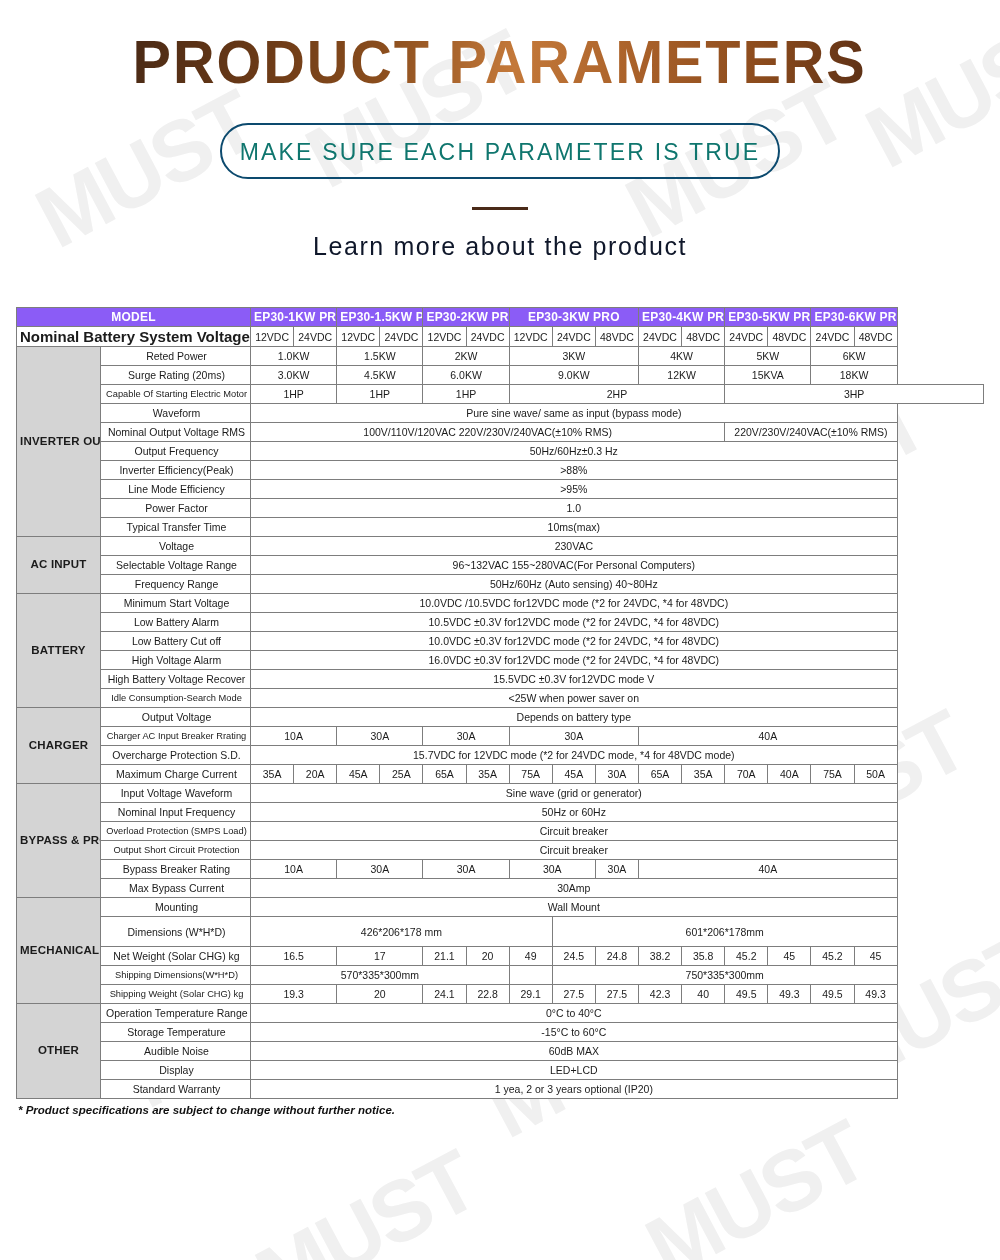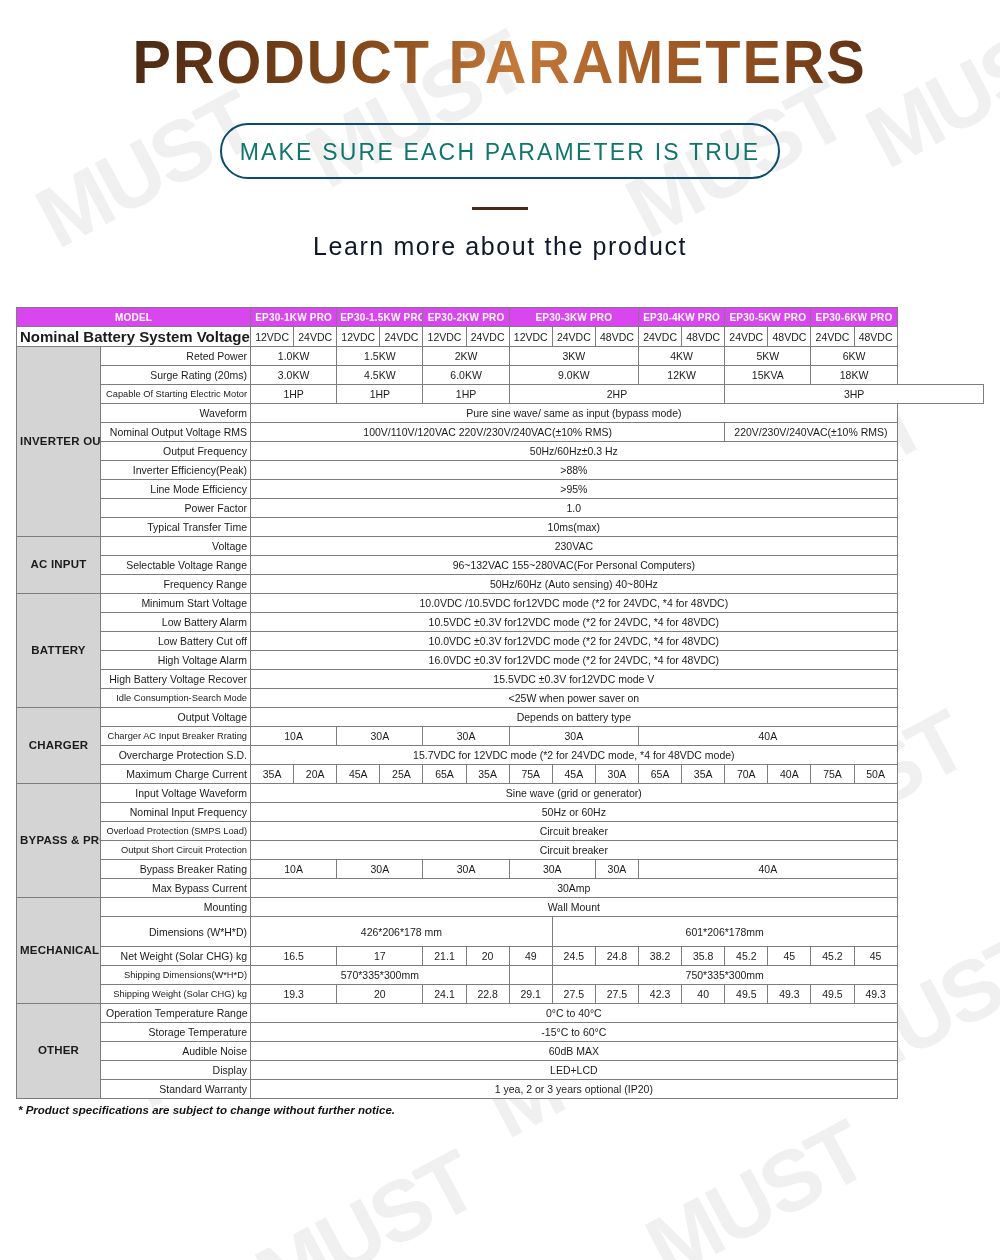--- a/index.html
+++ b/index.html
@@ -41,23 +41,23 @@
   .table-wrap { position:relative; z-index:2; margin:46px 16px 0 16px; }
   table { border-collapse:collapse; width:968px; table-layout:fixed; }
   td, th {
     border:1px solid #7d7d7d;
     font-size:10.5px; color:#1b1b1b;
     padding:1px 3px; height:19px;
     text-align:center; vertical-align:middle;
     font-weight:normal; background:#fff;
     overflow:hidden; white-space:nowrap;
   }
-  .hdr { background:#d946ef; color:#fff; font-weight:bold; font-size:10px; letter-spacing:.2px; }
+  .hdr { background:#8b5cf6; color:#fff; font-weight:bold; font-size:12px; letter-spacing:.2px; }
   .cat { background:#d4d4d4; font-weight:bold; font-size:11.5px; letter-spacing:.2px; line-height:1.35; }
-  .lbl { text-align:right; padding-left:5px; font-size:10.5px; }
+  .lbl { text-align:center; padding-left:5px; font-size:10.5px; }
   .lbl.sm { font-size:9.3px;margin-left:40px; }
   .nbsv { font-weight:bold; font-size:15px; text-align:center; }
   .note {
     position:relative; z-index:2; margin:5px 0 0 18px;
     font-size:11.5px; font-weight:bold; color:#111;font-style:italic;
   }
   col.c-cat { width:84px; }
   col.c-lbl { width:150px; }
 </style>
 </head>

